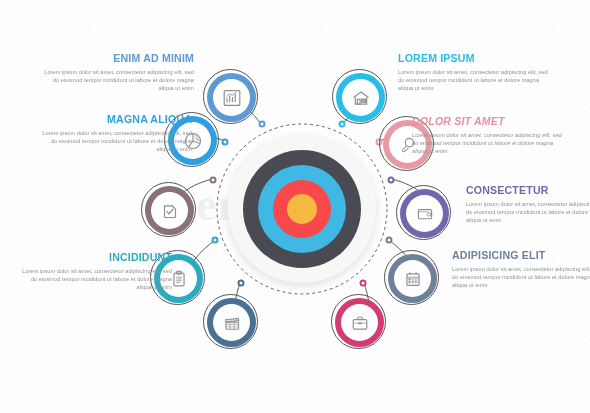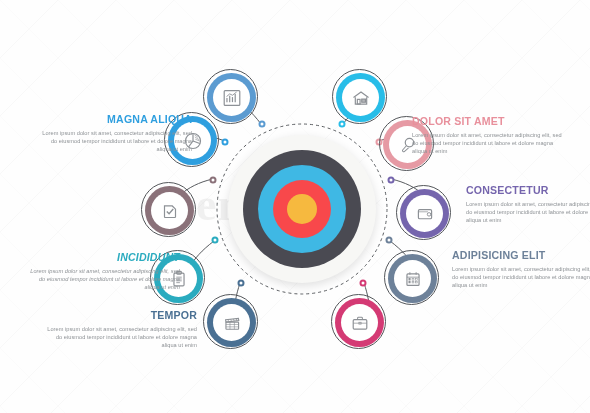--- a/index.html
+++ b/index.html
@@ -195,20 +195,24 @@
       <svg width="22" height="22" viewBox="0 0 24 24" fill="none" stroke="#8d9196" stroke-width="1.3">
         <rect x="3.5" y="4" width="17" height="16" rx="1"></rect>
         <line x1="6.5" y1="16.5" x2="6.5" y2="12"></line>
         <line x1="9.5" y1="16.5" x2="9.5" y2="9.5"></line>
         <line x1="12.5" y1="16.5" x2="12.5" y2="11"></line>
         <line x1="15.5" y1="16.5" x2="15.5" y2="7.5"></line>
         <path d="M6 10.5 L9.5 7.5 L12.5 9 L17 5.5" stroke-width="1"></path>
       </svg>
     </div>
   </div>
+  <div class="text-block left" style="left:42px;top:52px;">
+    <p class="ttl" style="color:#5b9bd1;">ENIM AD MINIM</p>
+    <p class="body">Lorem ipsum dolor sit amet, consectetur adipiscing elit, sed do eiusmod tempor incididunt ut labore et dolore magna aliqua ut enim</p>
+  </div>
 
   <div class="outline-ring" style="left:164px;top:112px;width:55px;height:55px;"></div>
   <div class="bubble" style="left:168px;top:116px;width:49px;height:49px;background:#2f9fdf;">
     <div class="inner" style="left:6px;top:6px;right:6px;bottom:6px;">
       <svg width="22" height="22" viewBox="0 0 24 24" fill="none" stroke="#8d9196" stroke-width="1.3">
         <circle cx="12" cy="12" r="8.2"></circle>
         <line x1="12" y1="12" x2="12" y2="3.8"></line>
         <line x1="12" y1="12" x2="19.4" y2="14.8"></line>
         <line x1="12" y1="12" x2="7" y2="18.6"></line>
         <path d="M13.5 5 L17.5 8 M14 7.5 L18.5 10.5 M14.5 10 L19.6 12.2" stroke-width=".7"></path>
@@ -236,67 +240,67 @@
       <svg width="22" height="22" viewBox="0 0 24 24" fill="none" stroke="#8d9196" stroke-width="1.3">
         <rect x="6.5" y="5.5" width="11" height="14" rx="1.2"></rect>
         <rect x="9.5" y="3.6" width="5" height="3" rx=".8"></rect>
         <line x1="9" y1="10" x2="15" y2="10" stroke-width=".9"></line>
         <line x1="9" y1="12" x2="15" y2="12" stroke-width=".9"></line>
         <line x1="9" y1="14" x2="15" y2="14" stroke-width=".9"></line>
         <line x1="9" y1="16" x2="13" y2="16" stroke-width=".9"></line>
       </svg>
     </div>
   </div>
-  <div class="text-block left" style="left:28px;top:251px;font-style:italic;">
+  <div class="text-block left" style="left:20px;top:251px;">
     <p class="ttl" style="color:#2aabbf;">INCIDIDUNT</p>
     <p class="body">Lorem ipsum dolor sit amet, consectetur adipiscing elit, sed do eiusmod tempor incididunt ut labore et dolore magna aliqua ut enim</p>
   </div>
 
   <div class="outline-ring" style="left:203px;top:294px;width:55px;height:55px;"></div>
   <div class="bubble" style="left:207px;top:298px;width:49px;height:49px;background:#4a7093;">
     <div class="inner" style="left:6px;top:6px;right:6px;bottom:6px;">
       <svg width="22" height="22" viewBox="0 0 24 24" fill="none" stroke="#8d9196" stroke-width="1.2">
         <path d="M5 8.5 L19 7 l.4 2.4 L5.4 11 z"></path>
         <path d="M7.5 8.2 l1 2.4 M10.5 7.9 l1 2.4 M13.5 7.6 l1 2.4 M16.5 7.3 l1 2.4" stroke-width=".8"></path>
         <rect x="5.4" y="11" width="13.8" height="7.8" rx=".6"></rect>
         <line x1="5.4" y1="13.6" x2="19.2" y2="13.6" stroke-width=".7"></line>
         <line x1="5.4" y1="16.2" x2="19.2" y2="16.2" stroke-width=".7"></line>
         <line x1="9.8" y1="11" x2="9.8" y2="18.8" stroke-width=".7"></line>
         <line x1="14.6" y1="11" x2="14.6" y2="18.8" stroke-width=".7"></line>
       </svg>
     </div>
   </div>
-  <div class="text-block left" style="left:45px;top:309px;">
-    <p class="ttl" style="color:#4a7093;">TEMPOR</p>
-    <p class="body">Lorem ipsum dolor sit amet, consectetur adipiscing elit, sed do eiusmod tempor incididunt ut labore et dolore magna aliqua ut enim</p>
-  </div>
 
   <div class="outline-ring" style="left:332px;top:69px;width:55px;height:55px;"></div>
   <div class="bubble" style="left:336px;top:73px;width:49px;height:49px;background:#28bde8;">
     <div class="inner" style="left:6px;top:6px;right:6px;bottom:6px;">
       <svg width="22" height="22" viewBox="0 0 24 24" fill="none" stroke="#8d9196" stroke-width="1.3">
         <path d="M3.8 11.5 L12 5.5 L20.2 11.5"></path>
         <path d="M5.8 11.2 v7.4 h12.4 v-7.4"></path>
         <rect x="8" y="13.5" width="3" height="5.1"></rect>
         <rect x="12.8" y="13.2" width="4" height="3.4"></rect>
         <path d="M13.6 13.2 v3.4 M14.8 13.2 v3.4 M16 13.2 v3.4 M12.8 14.3 h4 M12.8 15.4 h4" stroke-width=".5"></path>
       </svg>
     </div>
   </div>
+  <div class="text-block right" style="left:398px;top:52px;">
+    <p class="ttl" style="color:#28bde8;">LOREM IPSUM</p>
+    <p class="body">Lorem ipsum dolor sit amet, consectetur adipiscing elit, sed do eiusmod tempor incididunt ut labore et dolore magna aliqua ut enim</p>
+  </div>
 
   <div class="outline-ring" style="left:379px;top:116px;width:55px;height:55px;"></div>
   <div class="bubble" style="left:383px;top:120px;width:49px;height:49px;background:#e69aa4;">
     <div class="inner" style="left:6px;top:6px;right:6px;bottom:6px;">
       <svg width="22" height="22" viewBox="0 0 24 24" fill="none" stroke="#8d9196" stroke-width="1.3">
         <circle cx="13.6" cy="9.4" r="4.6"></circle>
         <path d="M10.2 12.8 L6.2 17.4 a1.3 1.3 0 0 0 1.8 1.8 L12.6 15.2" stroke-width="1.1"></path>
       </svg>
     </div>
   </div>
-  <div class="text-block right" style="left:412px;top:115px;">
+  <div class="text-block right" style="left:412px;top:115px;font-style:italic;">
     <p class="ttl" style="color:#e8909c;">DOLOR SIT AMET</p>
     <p class="body">Lorem ipsum dolor sit amet, consectetur adipiscing elit, sed do eiusmod tempor incididunt ut labore et dolore magna aliqua ut enim</p>
   </div>
 
   <div class="outline-ring" style="left:396px;top:185px;width:55px;height:55px;"></div>
   <div class="bubble" style="left:400px;top:189px;width:49px;height:49px;background:#7565ad;">
     <div class="inner" style="left:6px;top:6px;right:6px;bottom:6px;">
       <svg width="22" height="22" viewBox="0 0 24 24" fill="none" stroke="#8d9196" stroke-width="1.3">
         <rect x="4.8" y="7.2" width="14.4" height="10" rx="1.4"></rect>
         <path d="M4.8 9.6 h10.4" stroke-width=".8"></path>

